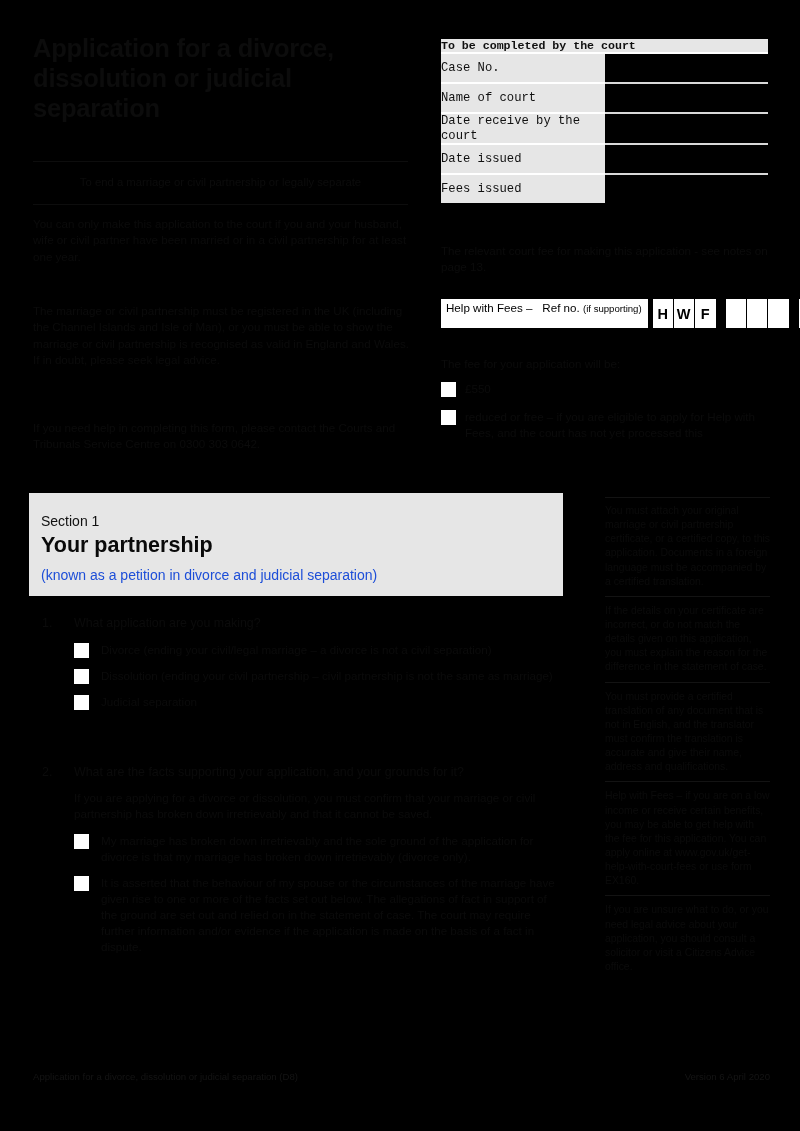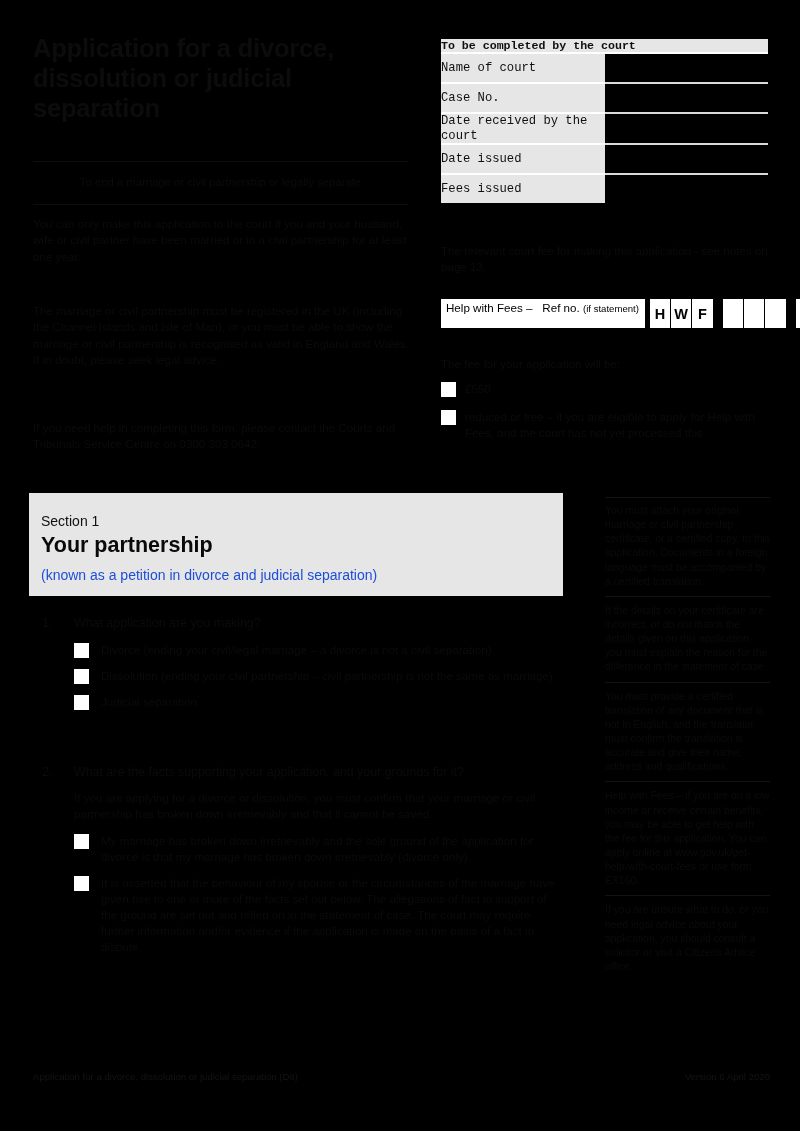--- a/index.html
+++ b/index.html
@@ -318,48 +318,48 @@
   <div class="intro-para" id="intro-1">You can only make this application to the court if you and your husband, wife or civil partner have been married or in a civil partnership for at least one year.</div>
   <div class="intro-para" id="intro-2">The marriage or civil partnership must be registered in the UK (including the Channel Islands and Isle of Man), or you must be able to show the marriage or civil partnership is recognised as valid in England and Wales. If in doubt, please seek legal advice.</div>
   <div class="intro-para" id="intro-3">If you need help in completing this form, please contact the Courts and Tribunals Service Centre on 0300 303 0642.</div>
 
   <table class="court-table">
     <tbody>
         <tr>
       <th class="ct-head" colspan="2">To be completed by the court</th>
     </tr>
     <tr>
+      <td class="ct-label">Case No.</td>
+      <td class="ct-value"></td>
+    </tr>
+    <tr>
       <td class="ct-label">Name of court</td>
       <td class="ct-value"></td>
     </tr>
     <tr>
-      <td class="ct-label">Case No.</td>
-      <td class="ct-value"></td>
-    </tr>
-    <tr>
-      <td class="ct-label">Date received by the court</td>
+      <td class="ct-label">Date receive by the court</td>
       <td class="ct-value"></td>
     </tr>
     <tr>
       <td class="ct-label">Date issued</td>
       <td class="ct-value"></td>
     </tr>
     <tr class="ct-last">
       <td class="ct-label">Fees issued</td>
       <td class="ct-value"></td>
     </tr>
   </tbody>
     </table>
 
   <div class="fee-note">The relevant court fee for making this application - see notes on page 13.</div>
 
   <div class="hwf-row">
     <div class="hwf-label">
       <span class="l1">Help with Fees –</span>
-      <span class="l2"><b>Ref no.</b> <span class="small">(if statement)</span></span>
+      <span class="l2"><b>Ref no.</b> <span class="small">(if supporting)</span></span>
     </div>
     <div class="hwf-letters">
       <div class="cell">H</div>
       <div class="cell">W</div>
       <div class="cell">F</div>
     </div>
     <div class="hwf-group">
       <div class="box"></div>
       <div class="box"></div>
       <div class="box"></div>

